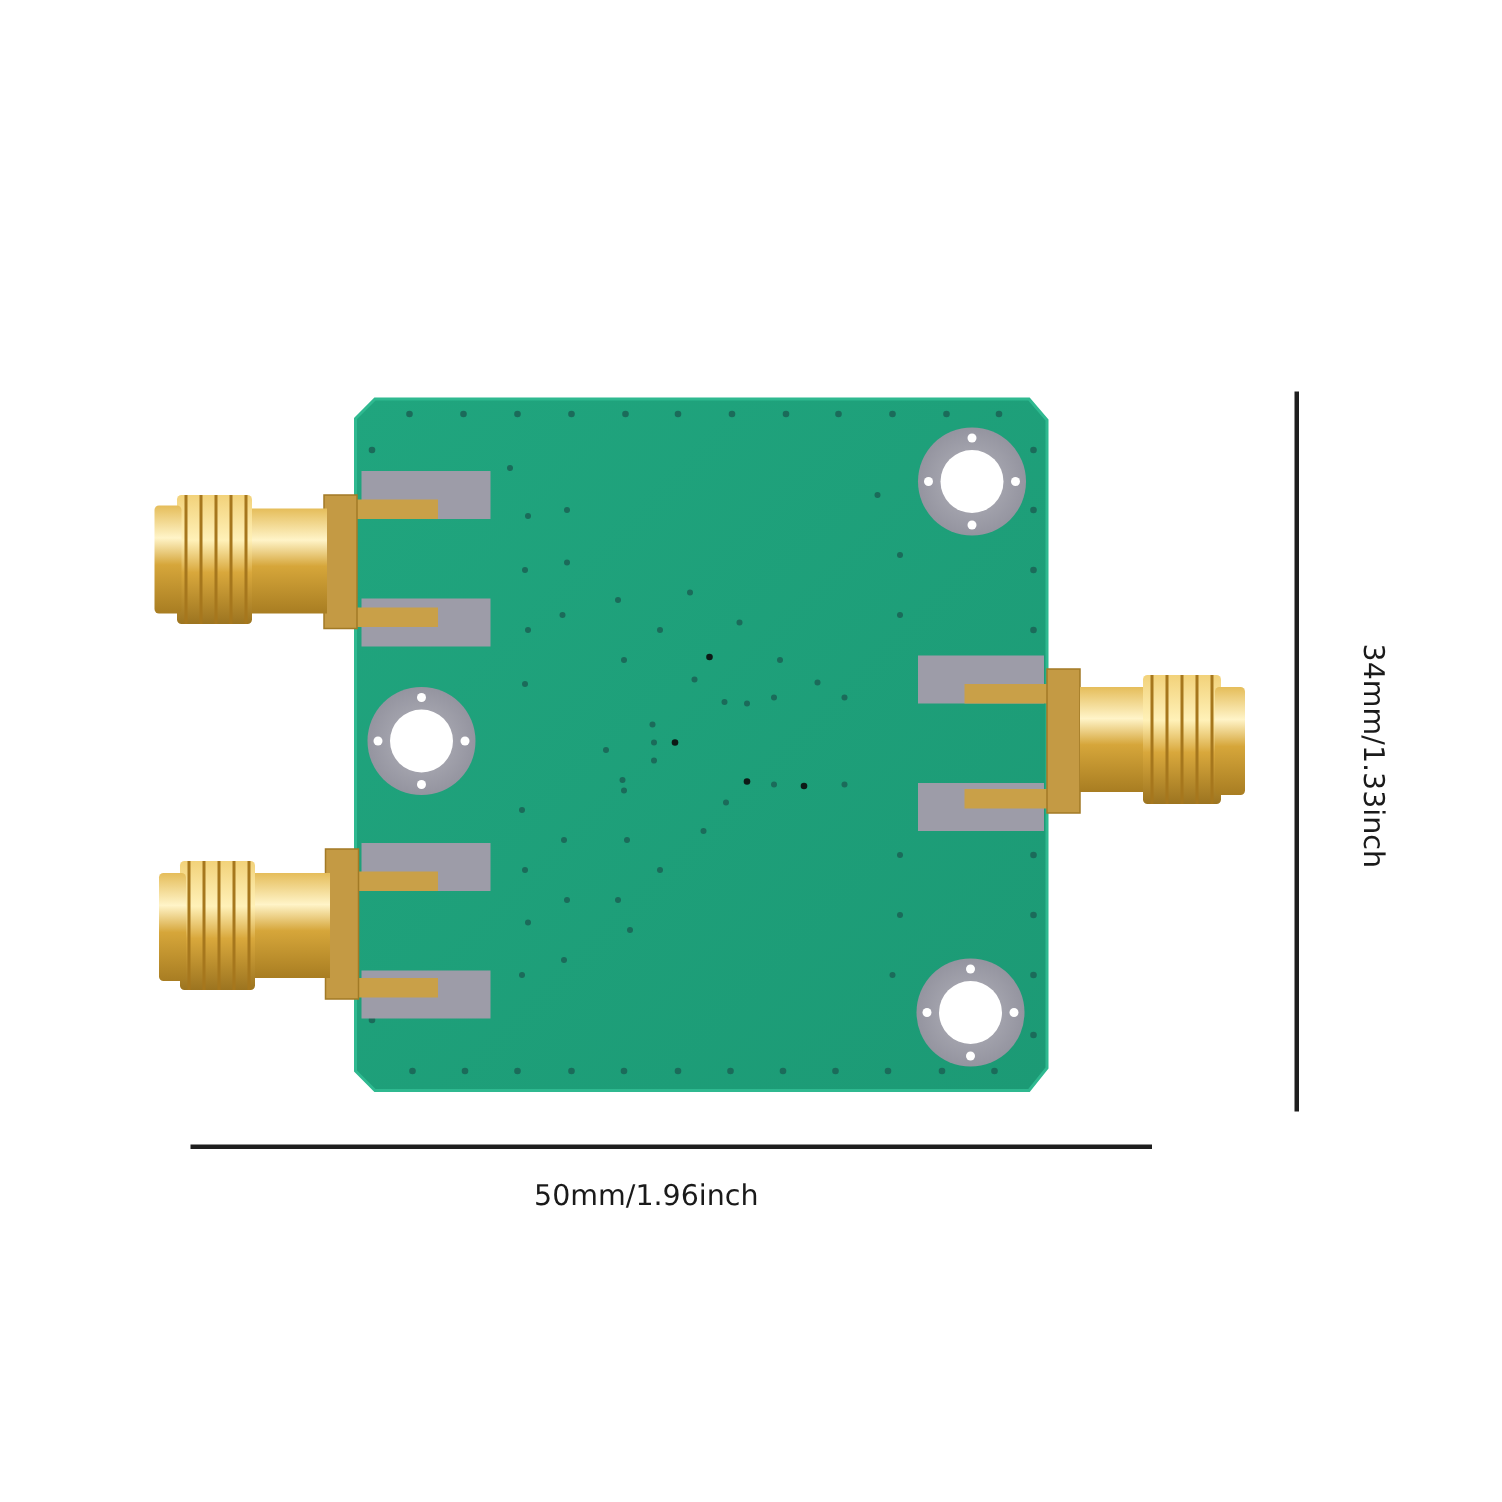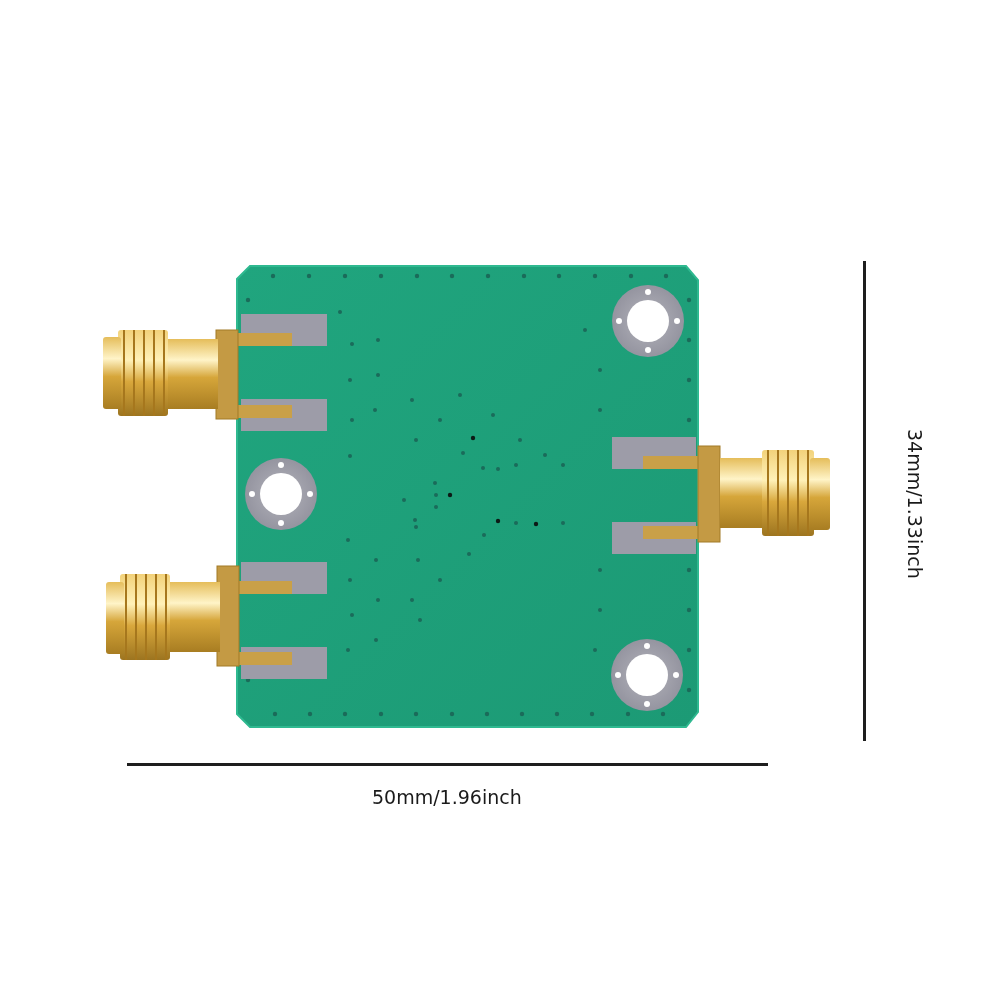--- a/index.html
+++ b/index.html
@@ -212,16 +212,16 @@
         <line x1="778" y1="450" x2="778" y2="536"></line>
       <line x1="788" y1="450" x2="788" y2="536"></line>
         <line x1="798" y1="450" x2="798" y2="536"></line>
       <line x1="808" y1="450" x2="808" y2="536"></line>
     </g>
     <rect x="810" y="458" width="20" height="72" rx="3" fill="url(#goldBody)"></rect>
   </g>
 </svg>
 
 <div class="abs dim-line" style="left:127px; top:763px; width:641px; height:3px;"></div>
-<div class="abs dim-label" style="left:372px; top:786px;">50mm/1.96inch</div>
+<div class="abs dim-label" style="left:356px; top:786px;">50mm/1.96inch</div>
 
 <div class="abs dim-line" style="left:863px; top:261px; width:3px; height:480px;"></div>
 <div class="abs dim-label vlabel" style="left:845px; top:488px; width:140px; text-align:center;">34mm/1.33inch</div>
 
 </body></html>

